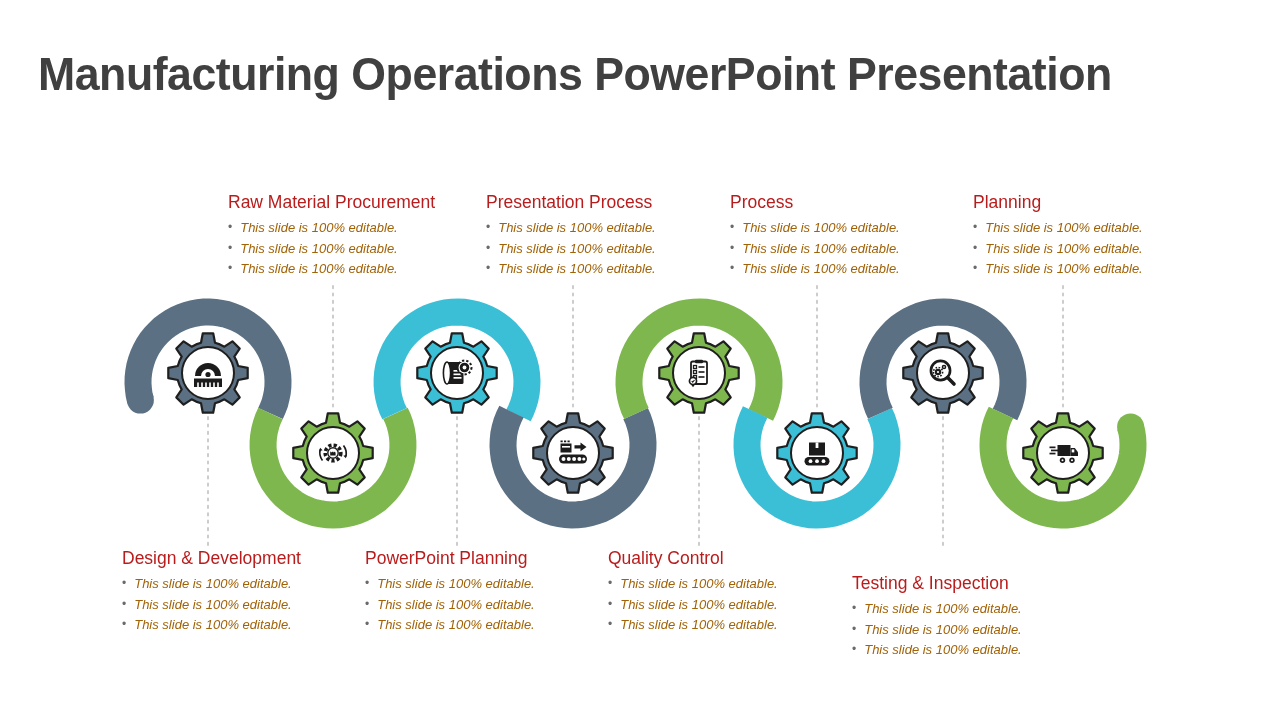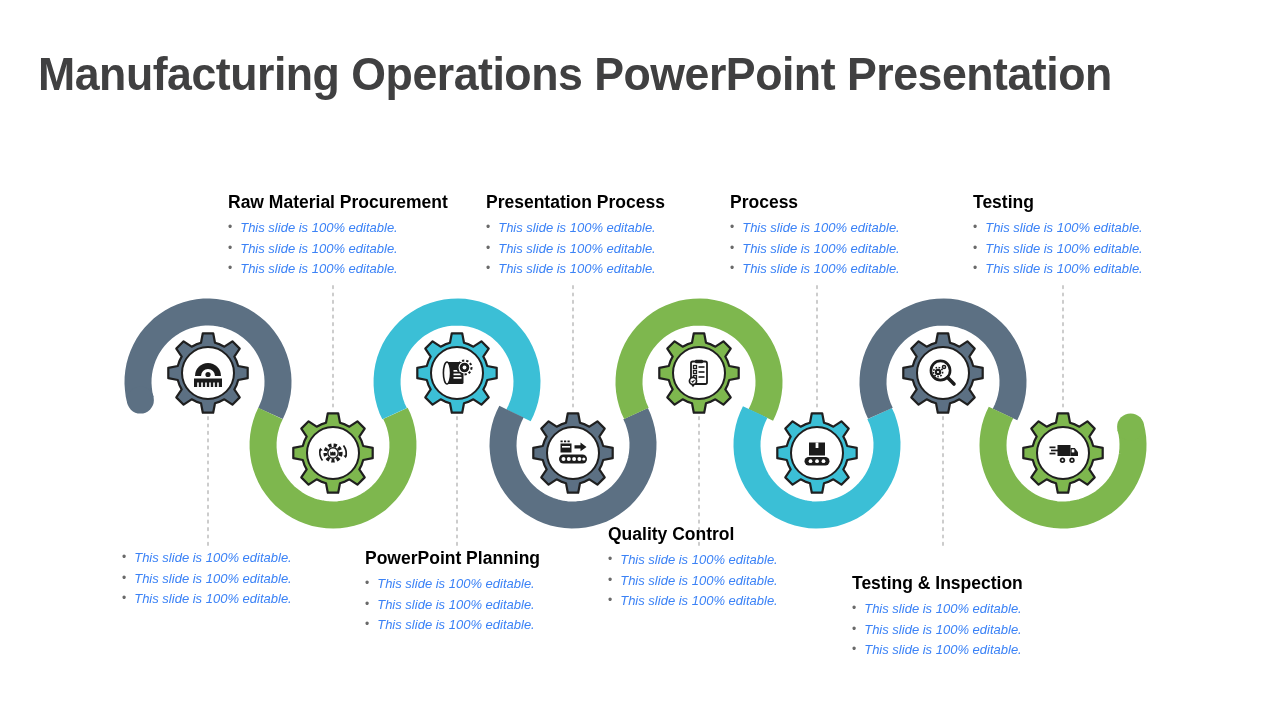--- a/index.html
+++ b/index.html
@@ -7,25 +7,25 @@
   .slide{position:relative;width:1280px;height:720px;background:#fff;}
   .title{
     position:absolute;left:38px;top:46px;margin:0;
     font-size:47px;font-weight:700;color:#404041;letter-spacing:-.5px;
     transform:scaleX(.95);transform-origin:left center;white-space:nowrap;
   }
   #diagram{position:absolute;left:0;top:0;}
   #labels{position:absolute;left:0;top:0;width:100%;height:100%;}
   .stage-label{position:absolute;}
   .stage-label h3{
-    margin:0 0 5px 0;font-size:17.5px;font-weight:700;color:#000000;white-space:nowrap;
+    margin:0 0 5px 0;font-size:17.5px;font-weight:400;color:#b91c1c;white-space:nowrap;
   }
   .stage-label ul{margin:0;padding:0;list-style:none;}
   .stage-label li{
-    font-size:13px;font-style:italic;color:#3b82f6;line-height:19.5px;white-space:nowrap;
+    font-size:13px;font-style:italic;color:#a16207;line-height:19.5px;white-space:nowrap;
   }
   .stage-label li::before{
     content:"\2022";font-style:normal;font-size:12px;color:#6a6a6a;
     margin-right:8px;position:relative;top:-1px;
   }
 </style>
 </head>
 <body>
 
 <div class="slide">
@@ -158,20 +158,21 @@
    <rect x="8.7" y="-3.6" width="2.6" height="3" fill="#fff"></rect>
    <circle cx="-0.5" cy="7.3" r="2.7" fill="#1b1b1b"></circle>
           <circle cx="-0.5" cy="7.3" r="1" fill="#fff"></circle>
    <circle cx="9" cy="7.3" r="2.7" fill="#1b1b1b"></circle>
           <circle cx="9" cy="7.3" r="1" fill="#fff"></circle>
         </g>
       </g>
     </svg>
   <div id="labels">
       <div class="stage-label" style="left: 122px; top: 548px;">
+        <h3>Design &amp; Development</h3>
         <ul>
           <li>This slide is 100% editable.</li>
           <li>This slide is 100% editable.</li>
           <li>This slide is 100% editable.</li>
         </ul>
       </div>
       <div class="stage-label" style="left: 228px; top: 192px;">
         <h3>Raw Material Procurement</h3>
         <ul>
           <li>This slide is 100% editable.</li>
@@ -188,21 +189,21 @@
         </ul>
       </div>
       <div class="stage-label" style="left: 486px; top: 192px;">
         <h3>Presentation Process</h3>
         <ul>
           <li>This slide is 100% editable.</li>
           <li>This slide is 100% editable.</li>
           <li>This slide is 100% editable.</li>
         </ul>
       </div>
-      <div class="stage-label" style="left: 608px; top: 524px;">
+      <div class="stage-label" style="left: 608px; top: 548px;">
         <h3>Quality Control</h3>
         <ul>
           <li>This slide is 100% editable.</li>
           <li>This slide is 100% editable.</li>
           <li>This slide is 100% editable.</li>
         </ul>
       </div>
       <div class="stage-label" style="left: 730px; top: 192px;">
         <h3>Process</h3>
         <ul>
@@ -213,21 +214,21 @@
       </div>
       <div class="stage-label" style="left: 852px; top: 548px; margin-top: 25px;">
         <h3>Testing &amp; Inspection</h3>
         <ul>
           <li>This slide is 100% editable.</li>
           <li>This slide is 100% editable.</li>
           <li>This slide is 100% editable.</li>
         </ul>
       </div>
       <div class="stage-label" style="left: 973px; top: 192px;">
-        <h3>Testing</h3>
+        <h3>Planning</h3>
         <ul>
           <li>This slide is 100% editable.</li>
           <li>This slide is 100% editable.</li>
           <li>This slide is 100% editable.</li>
         </ul>
       </div>
     </div>
 </div>
 
 </body></html>

